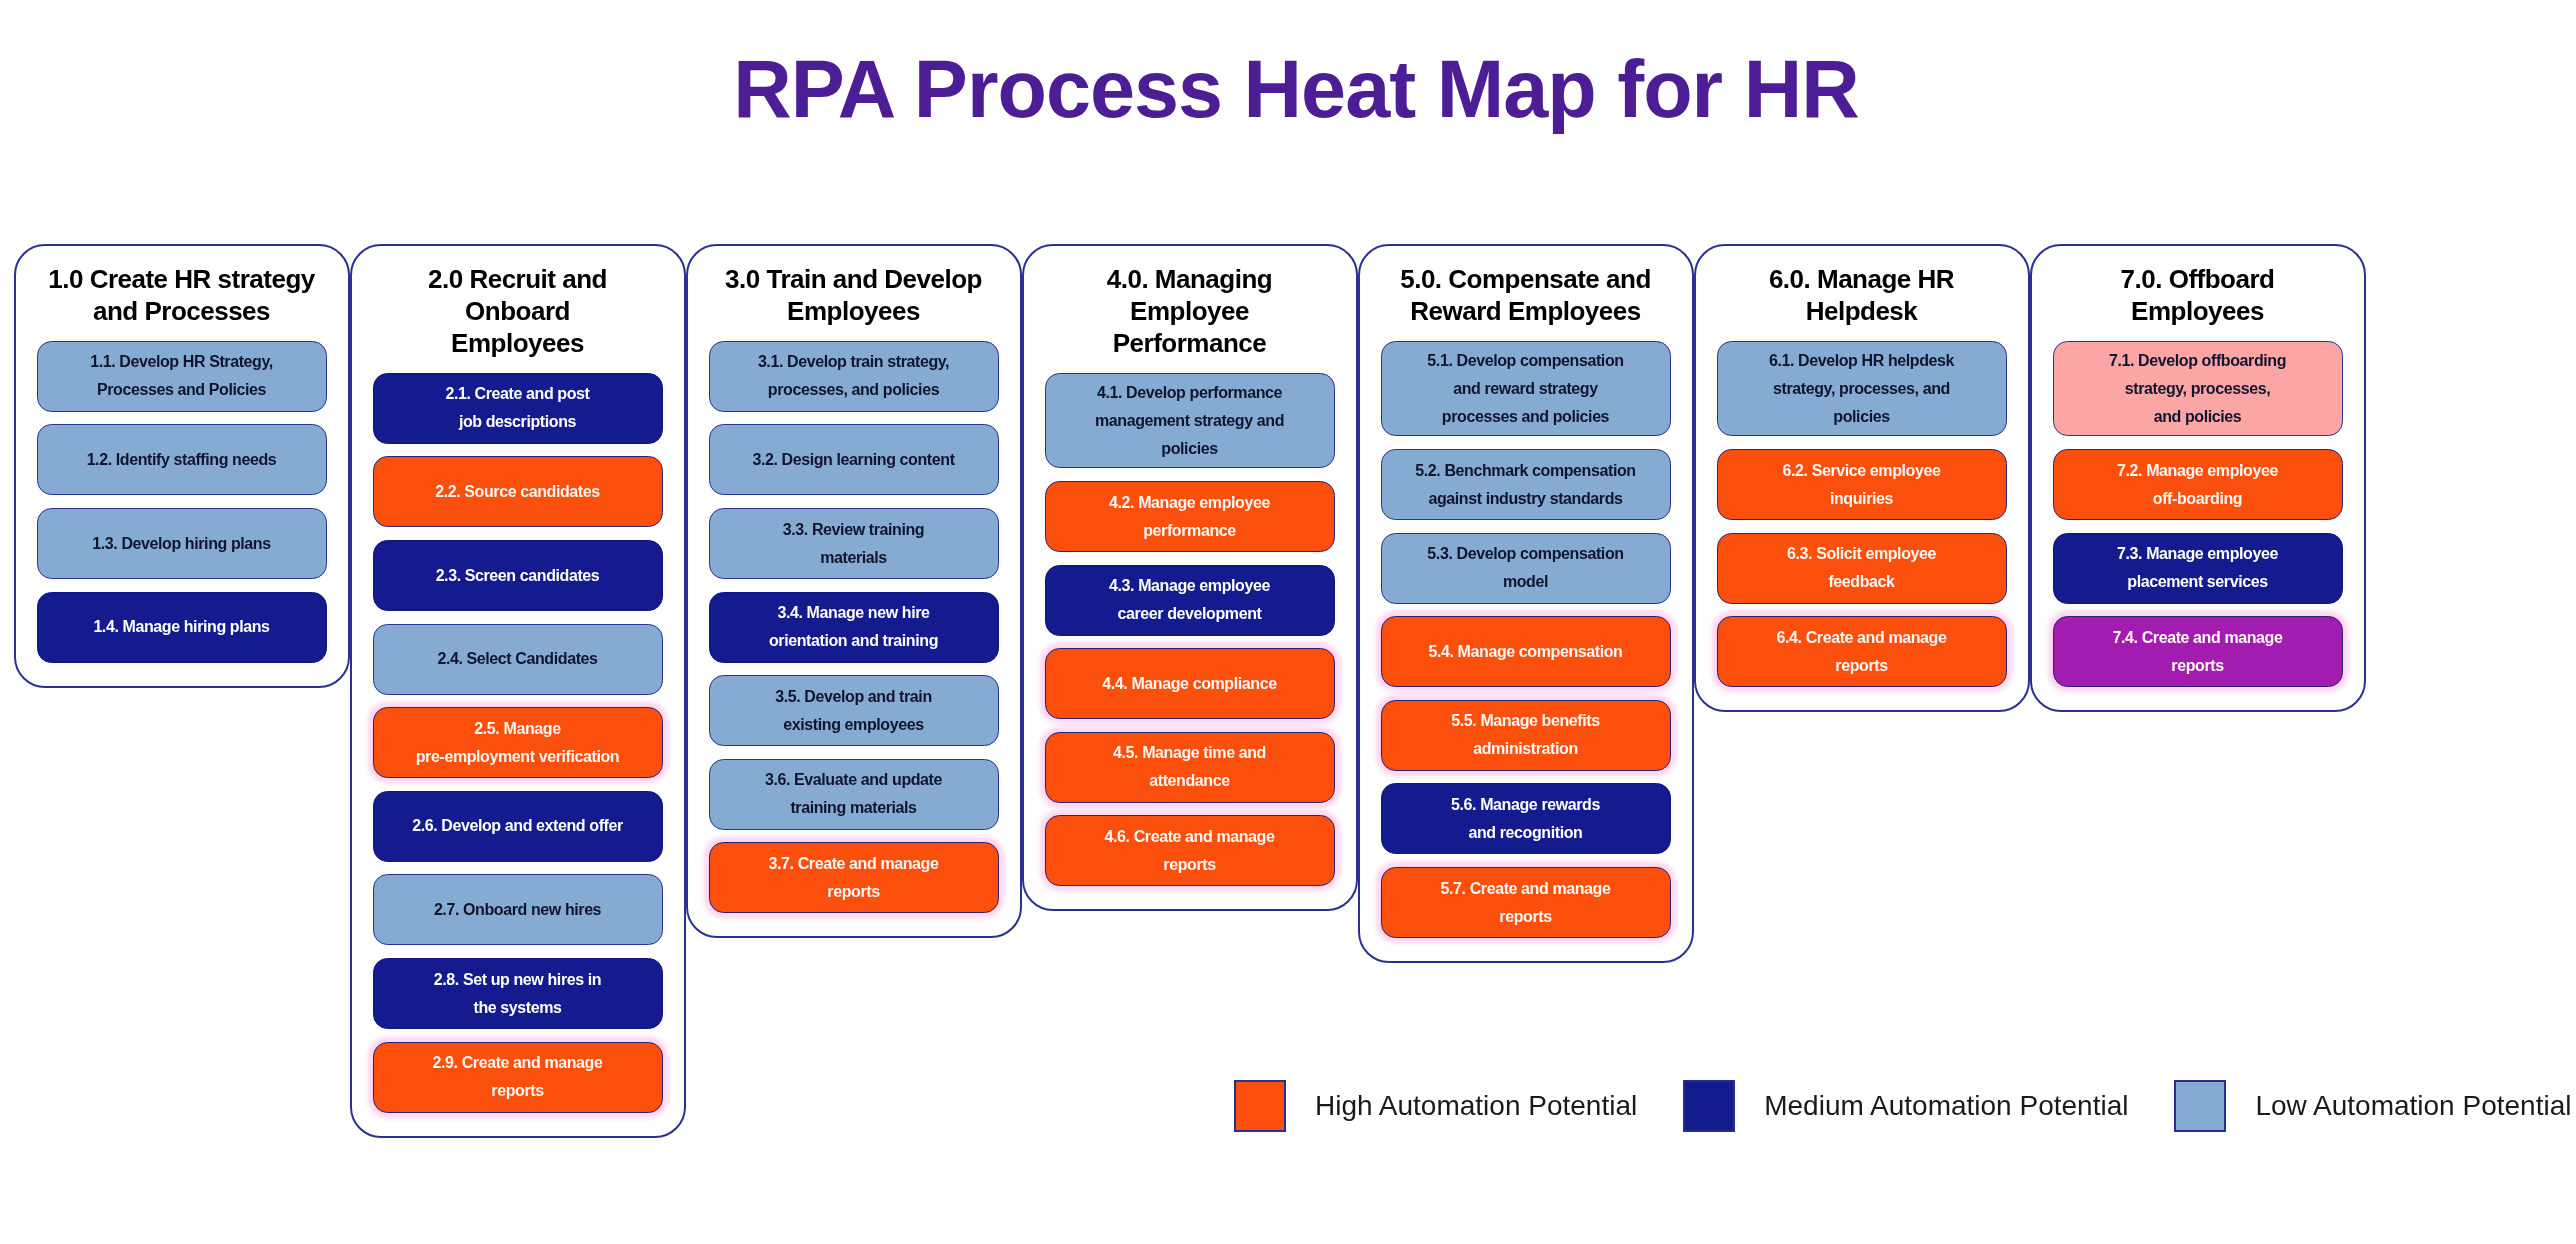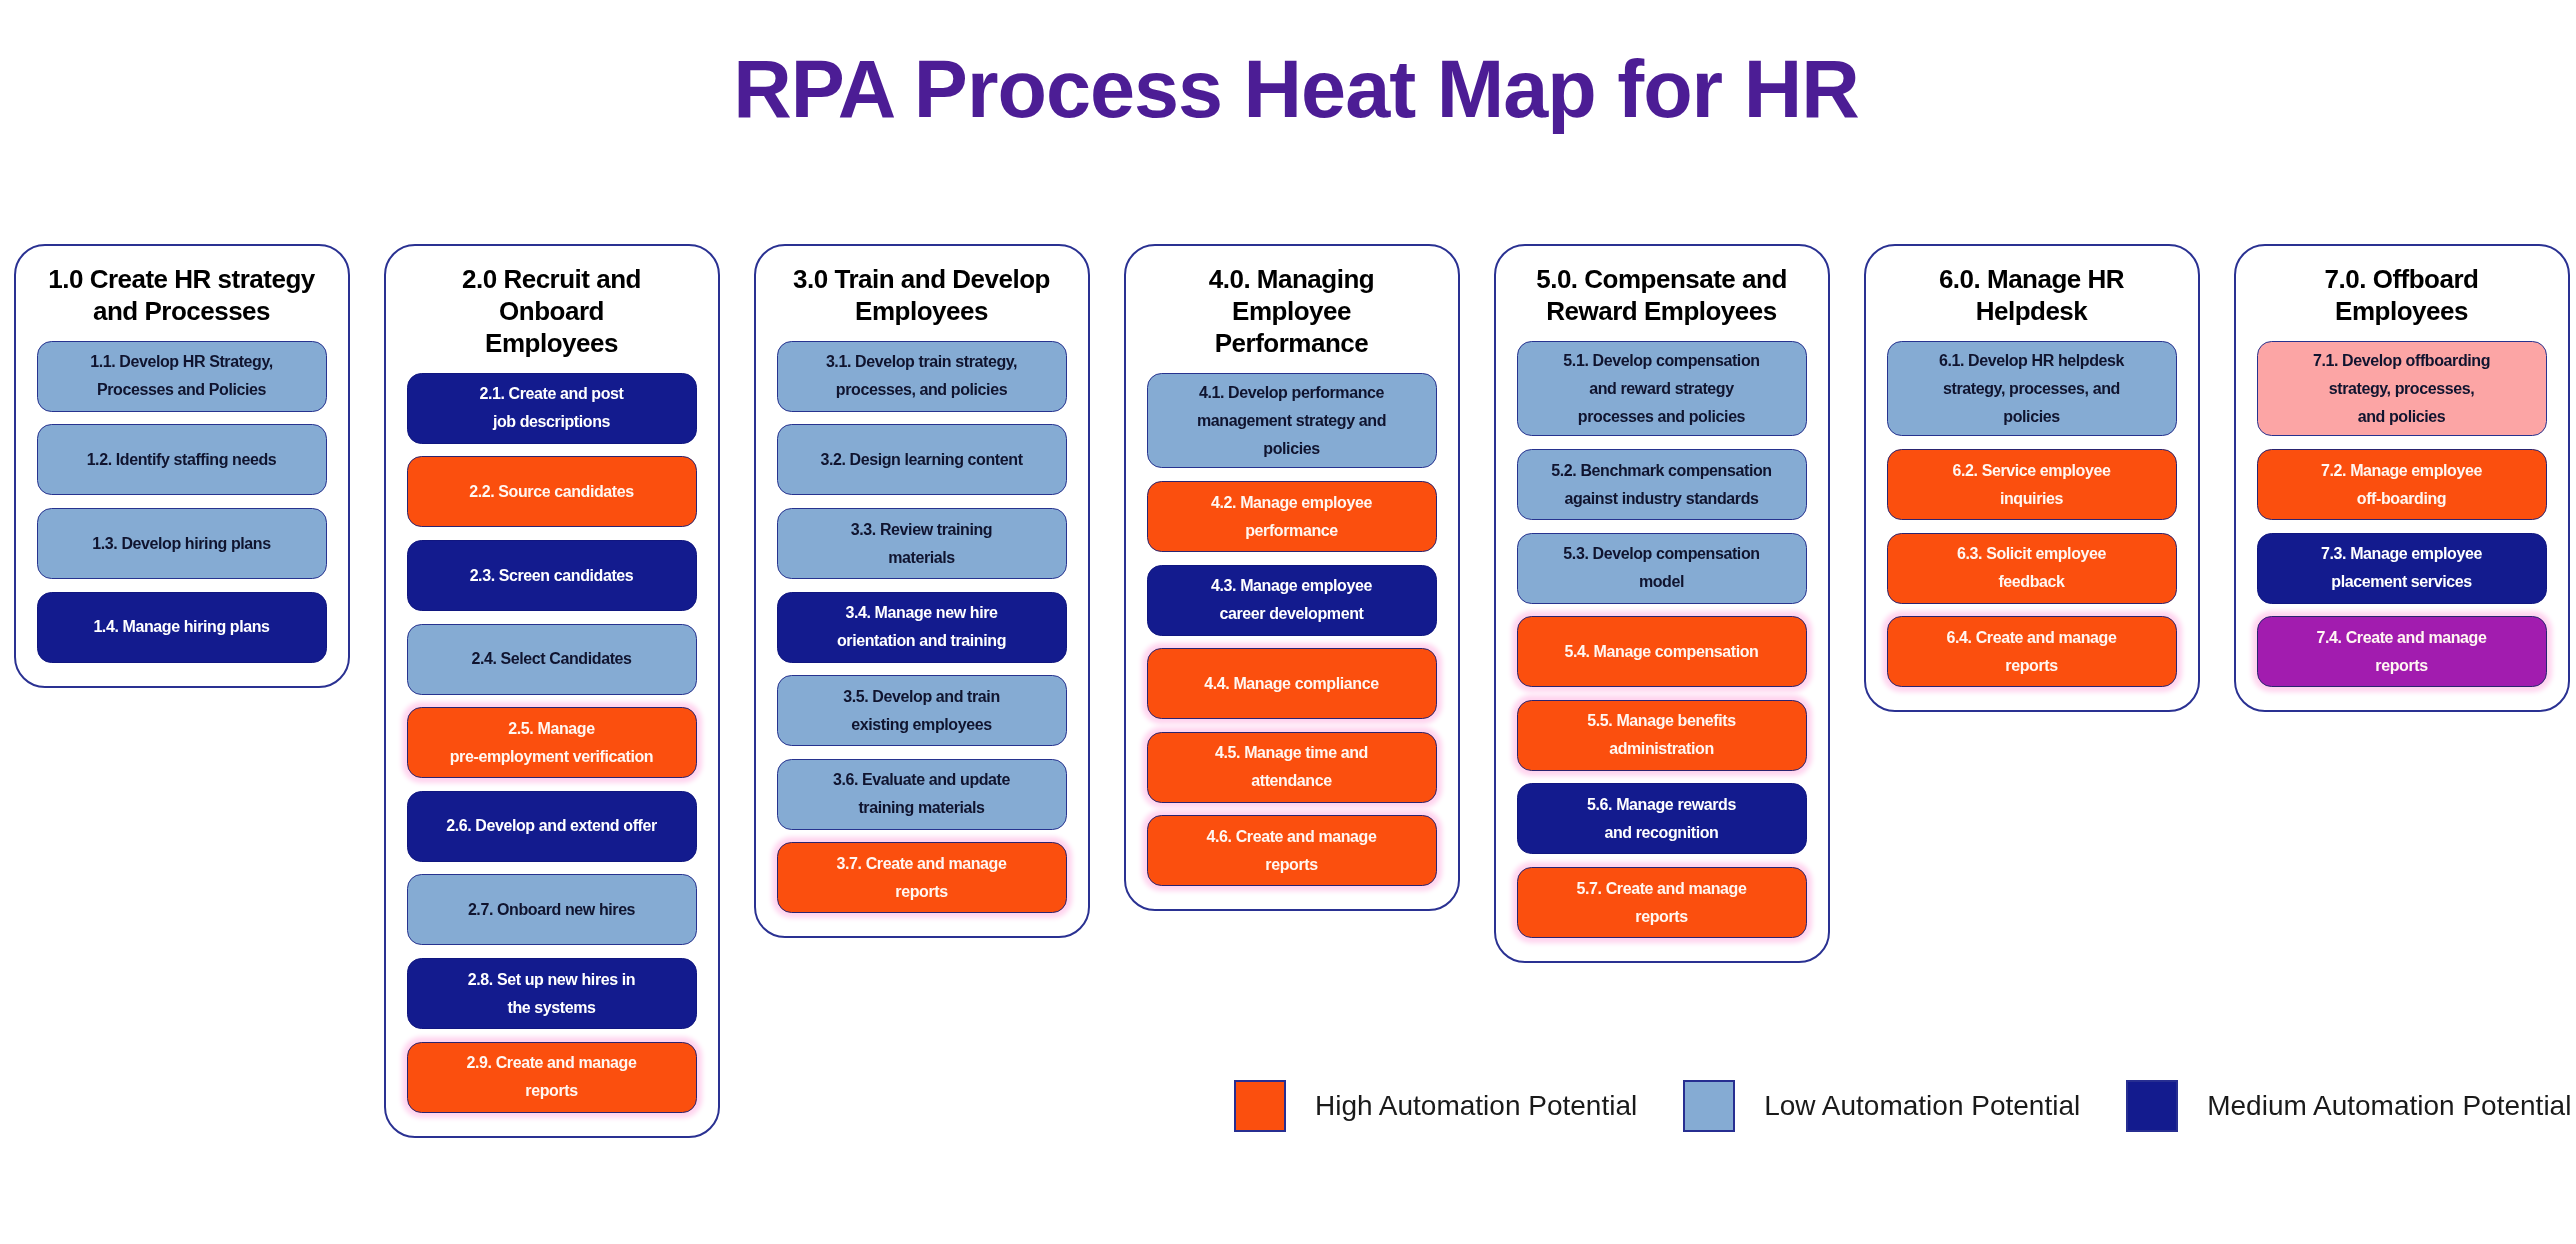--- a/index.html
+++ b/index.html
@@ -7,21 +7,21 @@
     width:2576px;height:1244px;position:relative;overflow:hidden;
     font-family:"Liberation Sans", sans-serif;
   }
   .title{
     position:absolute;top:35px;left:0;width:100%;margin:8px;
     text-align:center;font-size:81px;font-weight:bold;color:#4c1d95;
     letter-spacing:-1px;
   }
   .columns{
     position:absolute;left:13.5px;top:244px;
-    display:flex;gap:34px;align-items:flex-start;
+    display:flex;align-items:flex-start;
   }
   .column{
     width:336px;box-sizing:border-box;background:#fff;
     border:2.9px solid #2A3192;border-radius:31px;
     padding:13.5px 21px 23px;
     display:flex;flex-direction:column;
   }
   .col-header{
     margin:3.9px 0 13.5px;text-align:center;
     font-size:26px;line-height:32px;font-weight:bold;color:#000;
@@ -164,21 +164,21 @@
 reports</div>
     </section>
   </div>
 
 <div class="legend" id="legend">
     <div class="legend-entry">
       <span class="legend-swatch" style="background: rgb(251, 79, 14);"></span>
       <span class="legend-label">High Automation Potential</span>
     </div>
     <div class="legend-entry">
+      <span class="legend-swatch" style="background: rgb(19, 27, 142);"></span>
+      <span class="legend-label">Medium Automation Potential</span>
+    </div>
+    <div class="legend-entry">
       <span class="legend-swatch" style="background: rgb(133, 171, 211);"></span>
       <span class="legend-label">Low Automation Potential</span>
-    </div>
-    <div class="legend-entry">
-      <span class="legend-swatch" style="background: rgb(19, 27, 142);"></span>
-      <span class="legend-label">Medium Automation Potential</span>
     </div>
   </div>
 
 
 </body></html>

